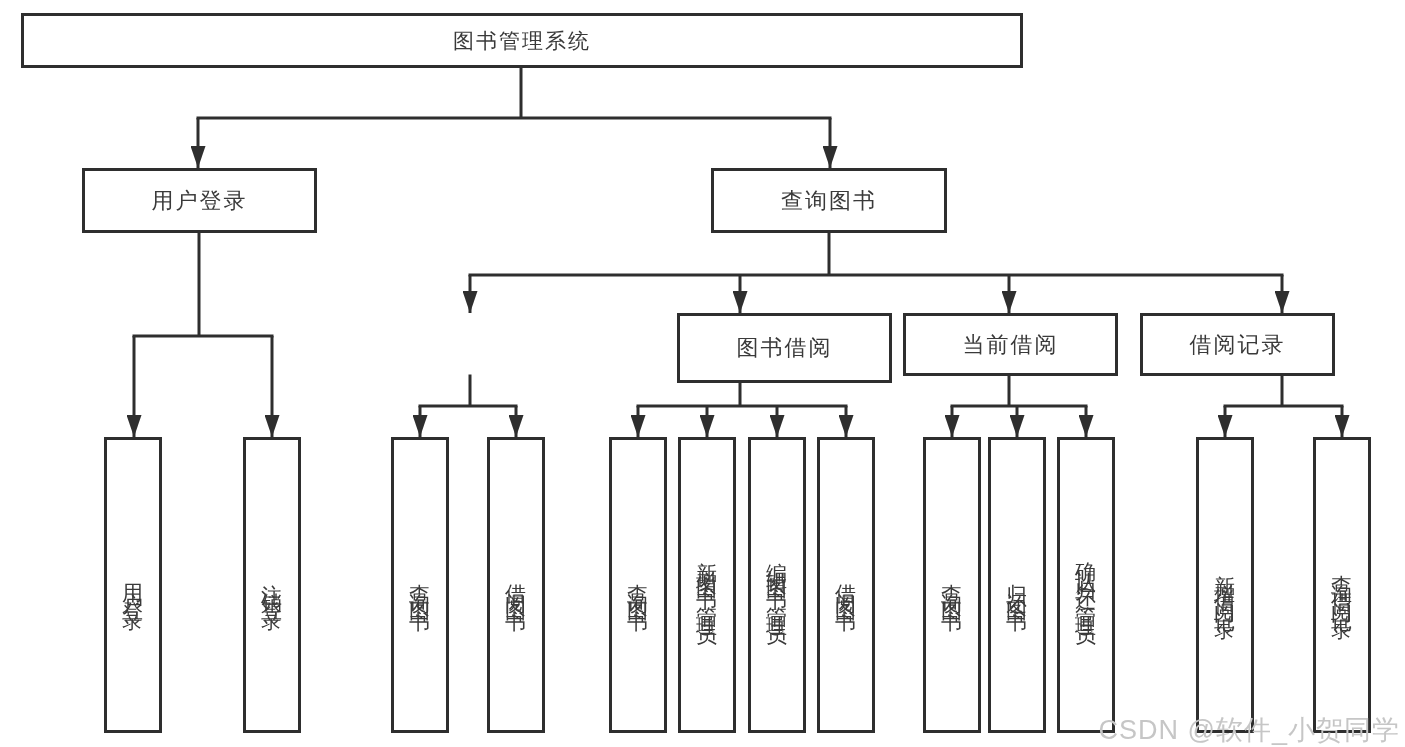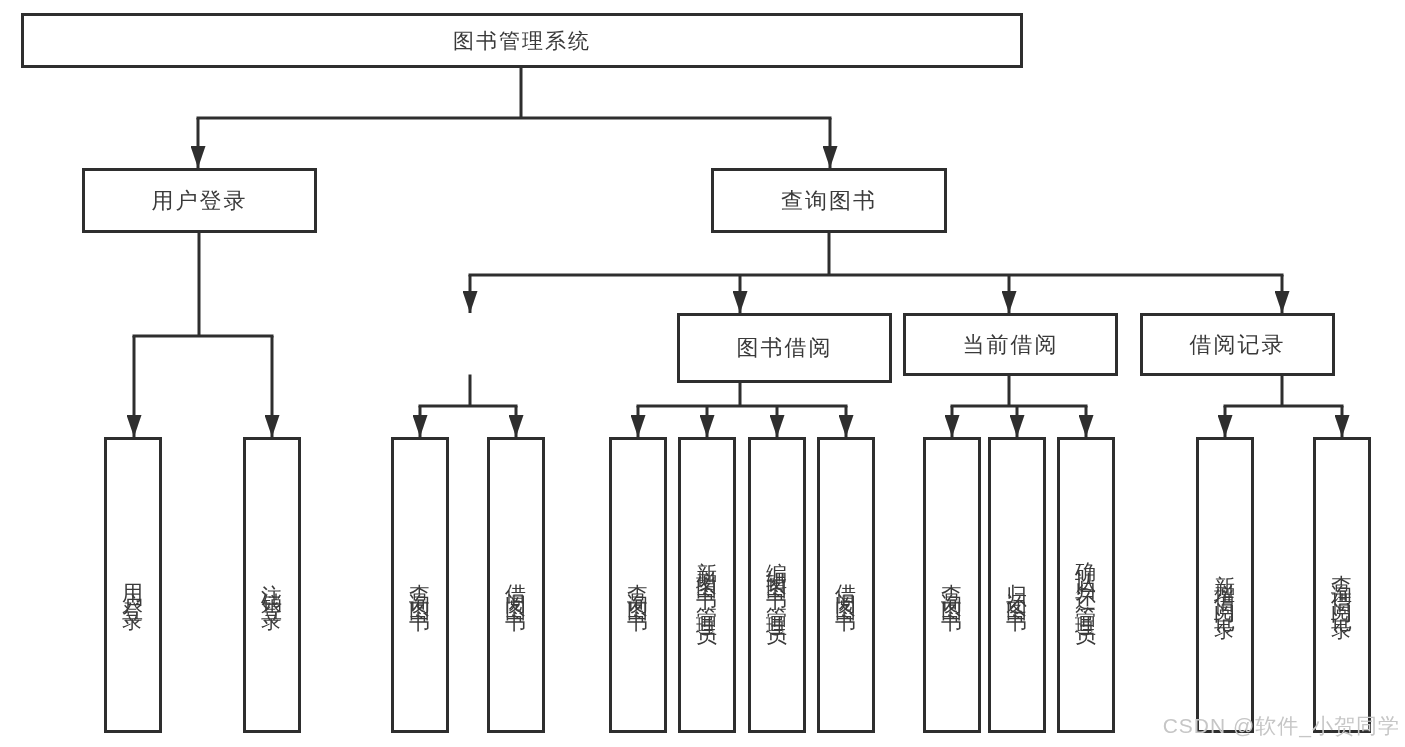--- a/index.html
+++ b/index.html
@@ -31,21 +31,21 @@
   .vbox{
     writing-mode:vertical-rl;
     text-orientation:mixed;
     font-size:21px;
     letter-spacing:9px;
     line-height:1;
   }
   .watermark{
     position:absolute;z-index:5;
     right:5px;top:712px;
-    font-size:21px;
+    font-size:27px;
     color:var(--watermark);
     letter-spacing:1px;
     white-space:nowrap;
   }
 </style>
 </head>
 <body>
 
 <div class="stage">
 

